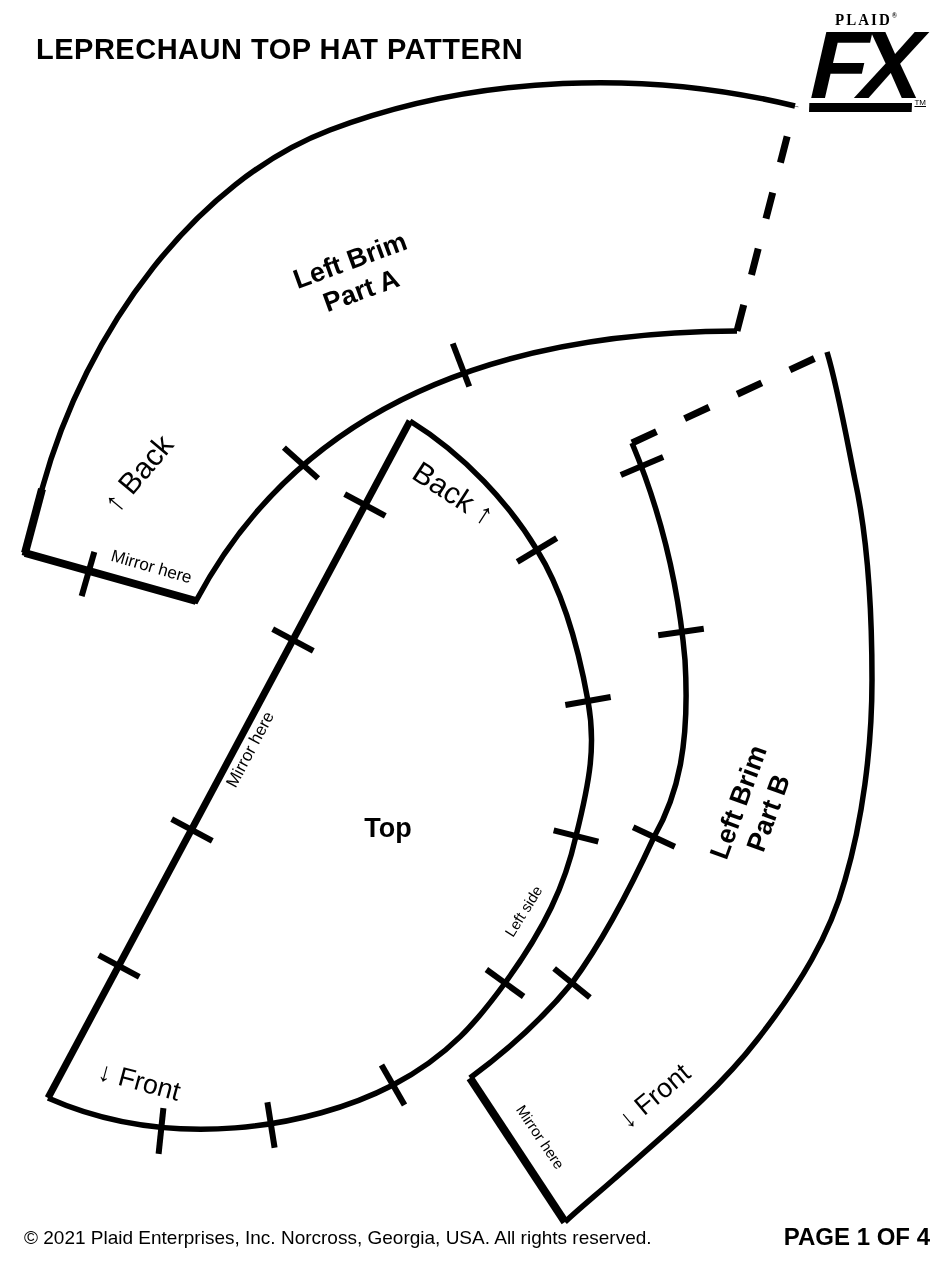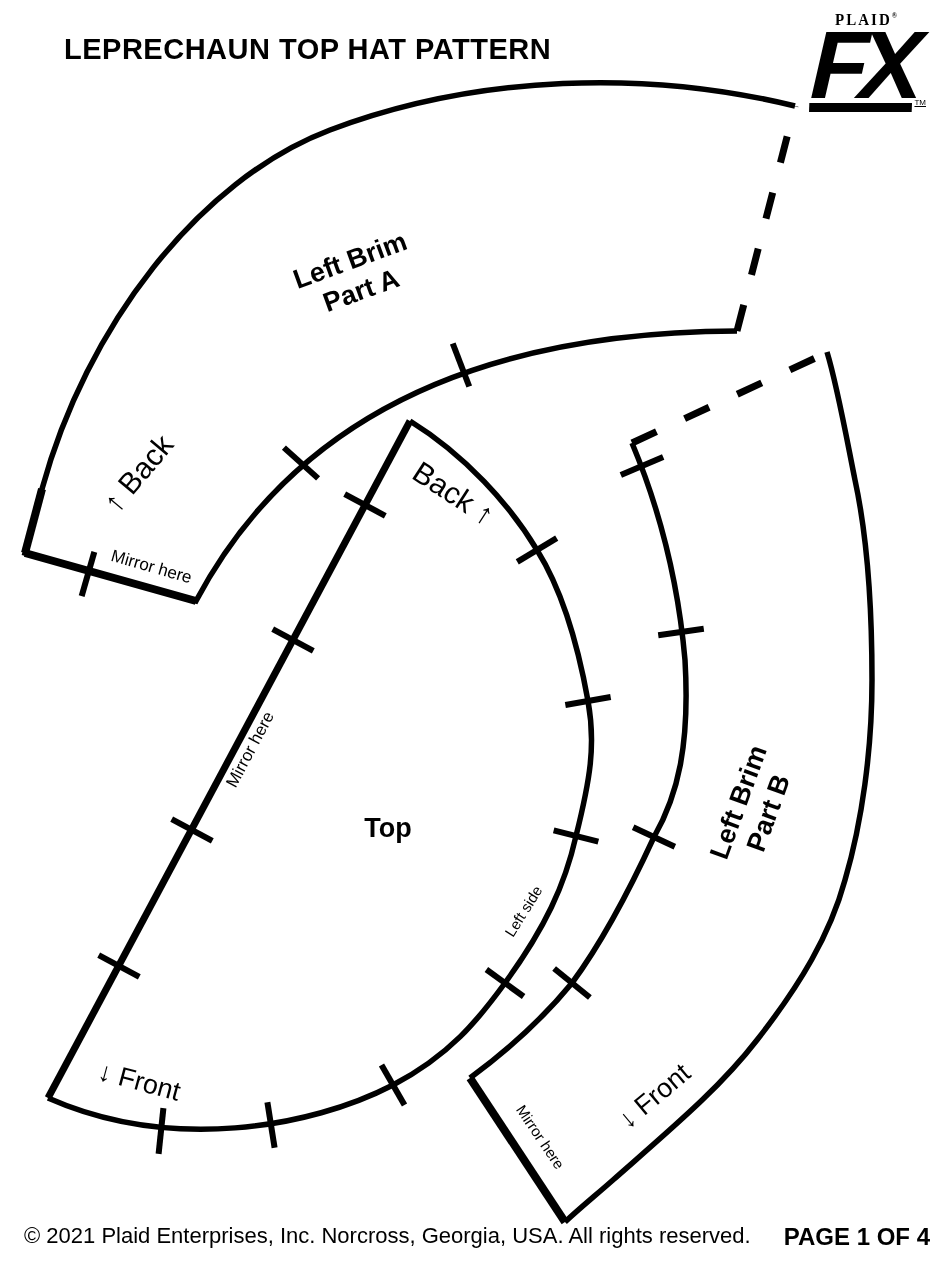--- a/index.html
+++ b/index.html
@@ -9,38 +9,37 @@
     margin:0 auto;
     background:#ffffff;
     font-family:"Liberation Sans","DejaVu Sans",sans-serif;
     color:#000;
     overflow:hidden;
   }
   .title{
     position:absolute;left:36px;top:33px;
     font-size:29px;font-weight:bold;letter-spacing:0.5px;
     white-space:nowrap;
-    margin-left:28px;
   }
   .logo{position:absolute;right:18px;top:10px;width:130px;text-align:center;text-decoration:underline;}
   .logo-brand{
     font-size:15px;font-weight:bold;letter-spacing:2px;
     font-family:"Liberation Serif","DejaVu Serif",serif;
     transform:scaleY(1.15);display:inline-block;
   }
   .logo-reg{font-size:7px;vertical-align:super;}
   .logo-product{
     font-size:96px;font-weight:bold;font-style:italic;line-height:0.9;
     letter-spacing:-10px;margin-top:-6px;margin-left:-10px;
     transform:skewX(-2deg);display:block;
   }
   .logo-tm{display:block;text-align:right;font-size:8px;margin-top:-10px;margin-right:6px;}
   .footer-copy{
     position:absolute;left:24px;bottom:18px;
-    font-size:22px;white-space:nowrap;margin-top:27px;
+    font-size:19px;white-space:nowrap;margin-top:27px;
   }
   .footer-page{
     position:absolute;right:20px;bottom:16px;
     font-size:24px;font-weight:bold;white-space:nowrap;text-align:center;
   }
   svg{position:absolute;left:0;top:0;}
   .piece-fill{fill:#ffffff;stroke:none;}
   .edge{fill:none;stroke:#000;stroke-width:5.5;stroke-linejoin:miter;stroke-linecap:butt;}
   .edge-heavy{fill:none;stroke:#000;stroke-width:8;stroke-linecap:butt;}
   .edge-mid{fill:none;stroke:#000;stroke-width:7;stroke-linecap:butt;}

